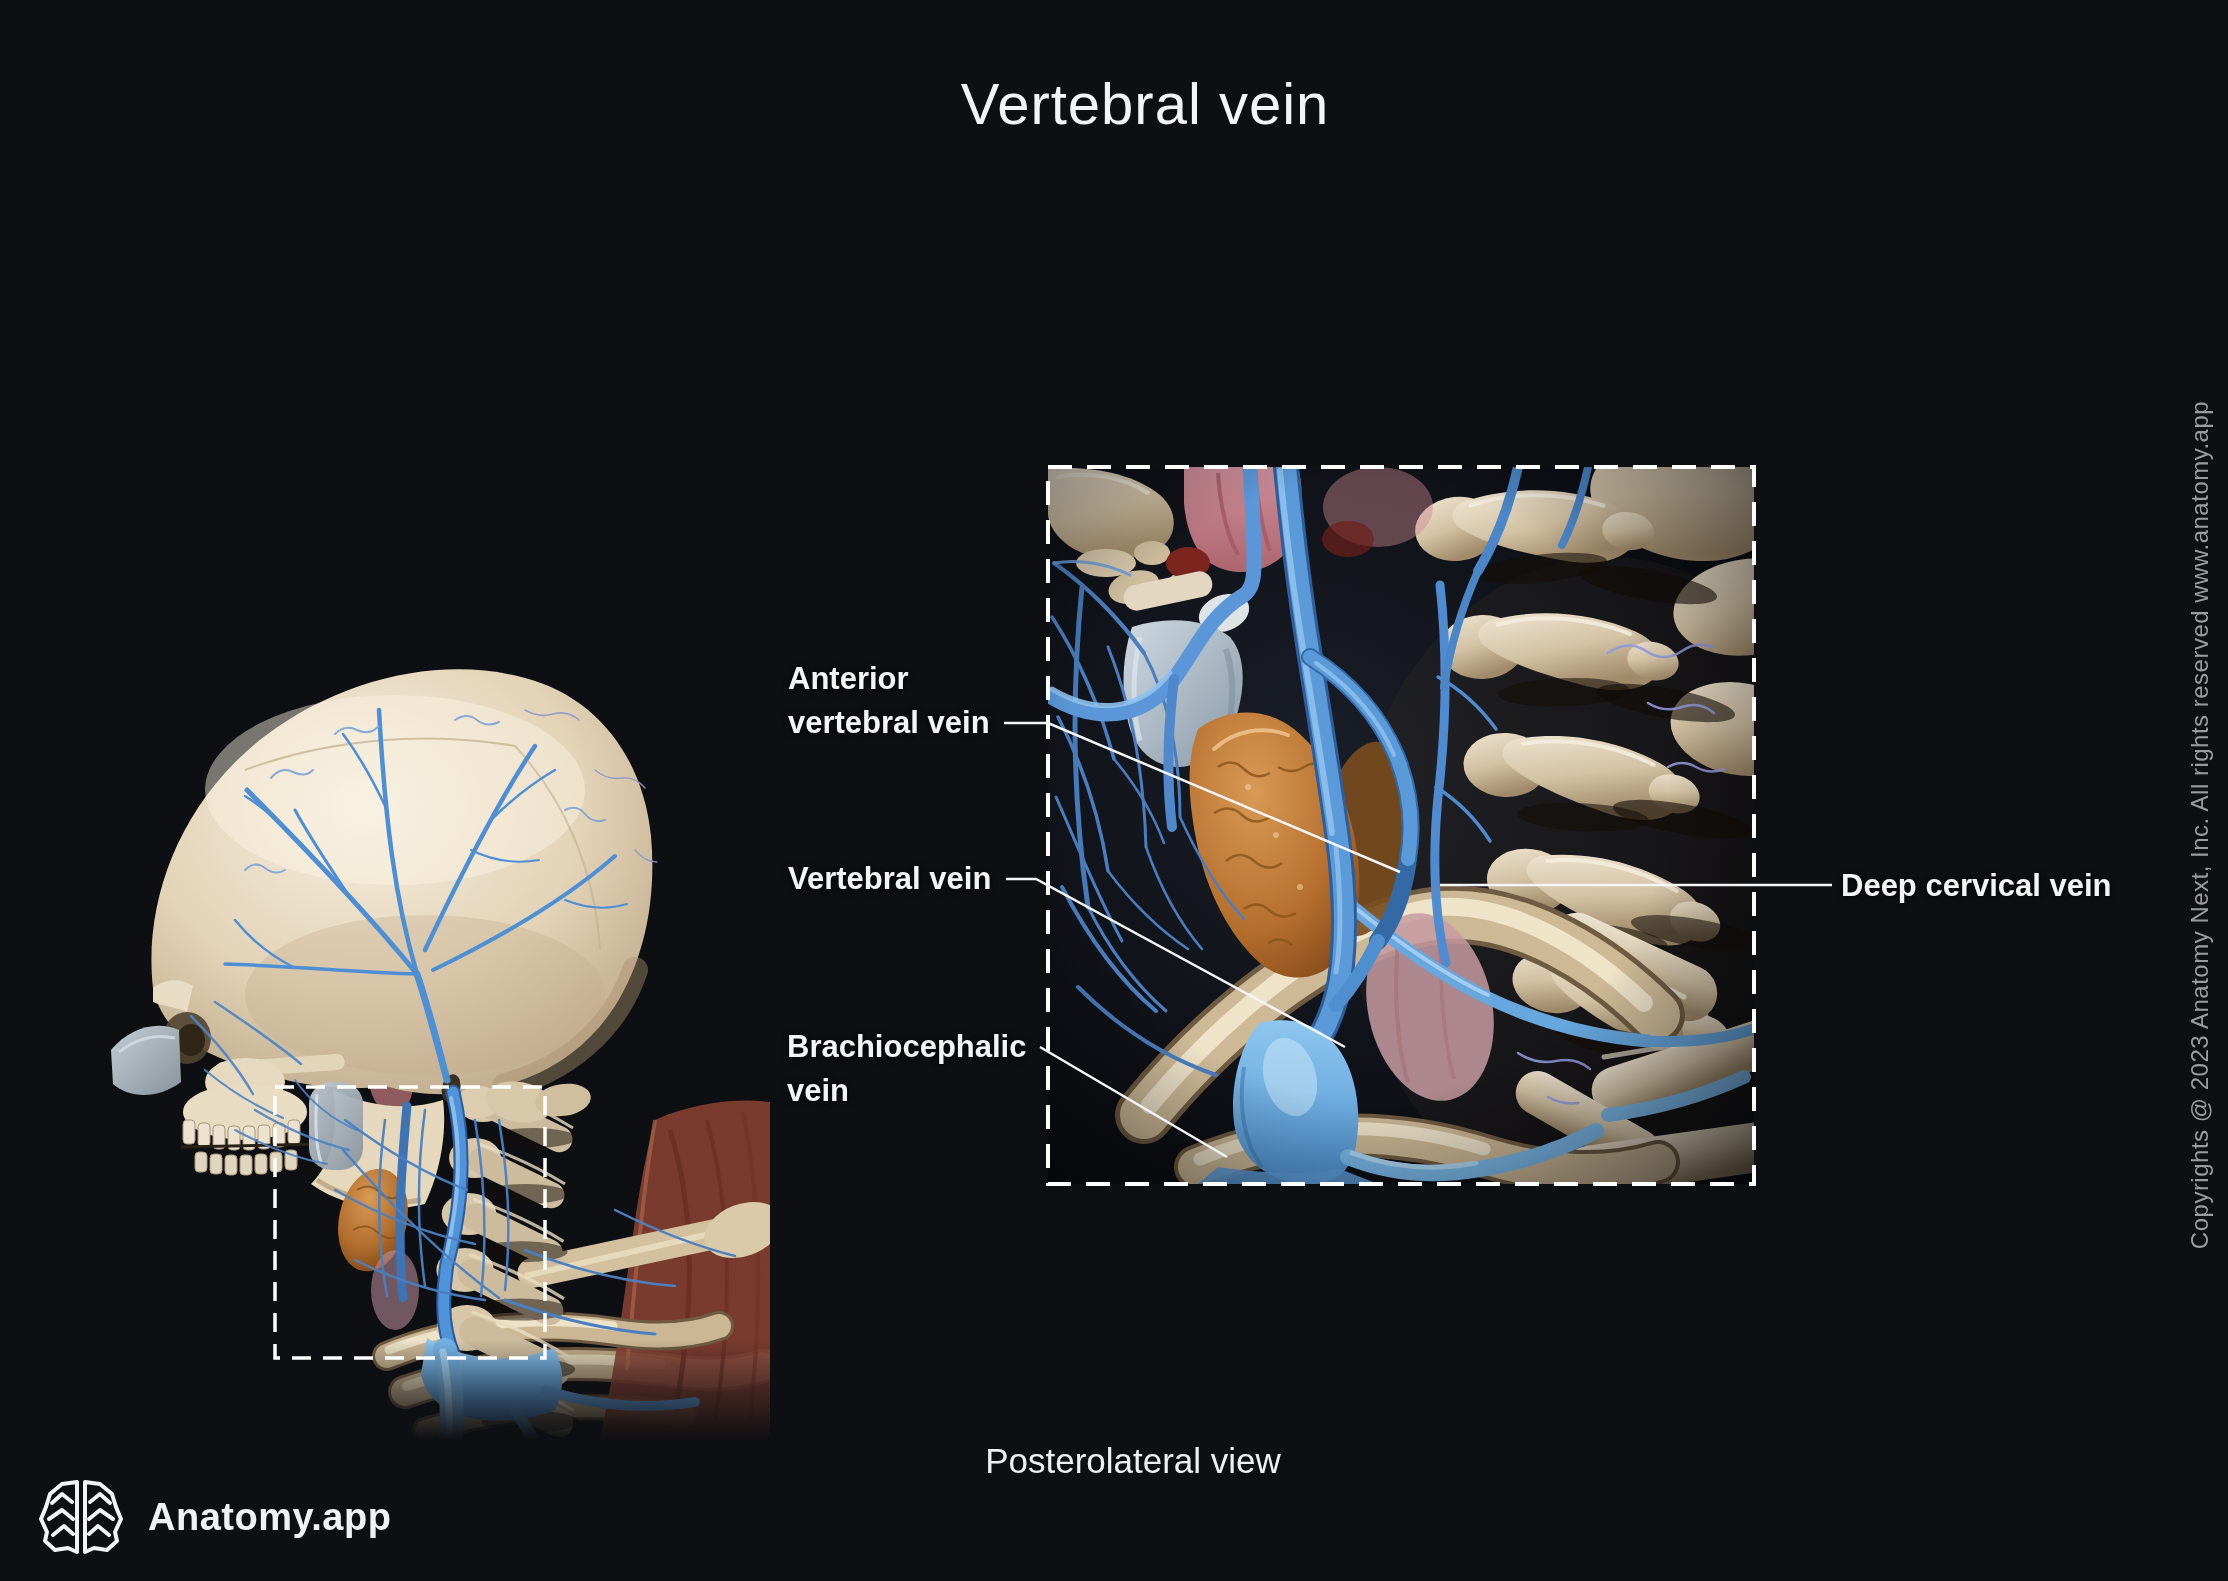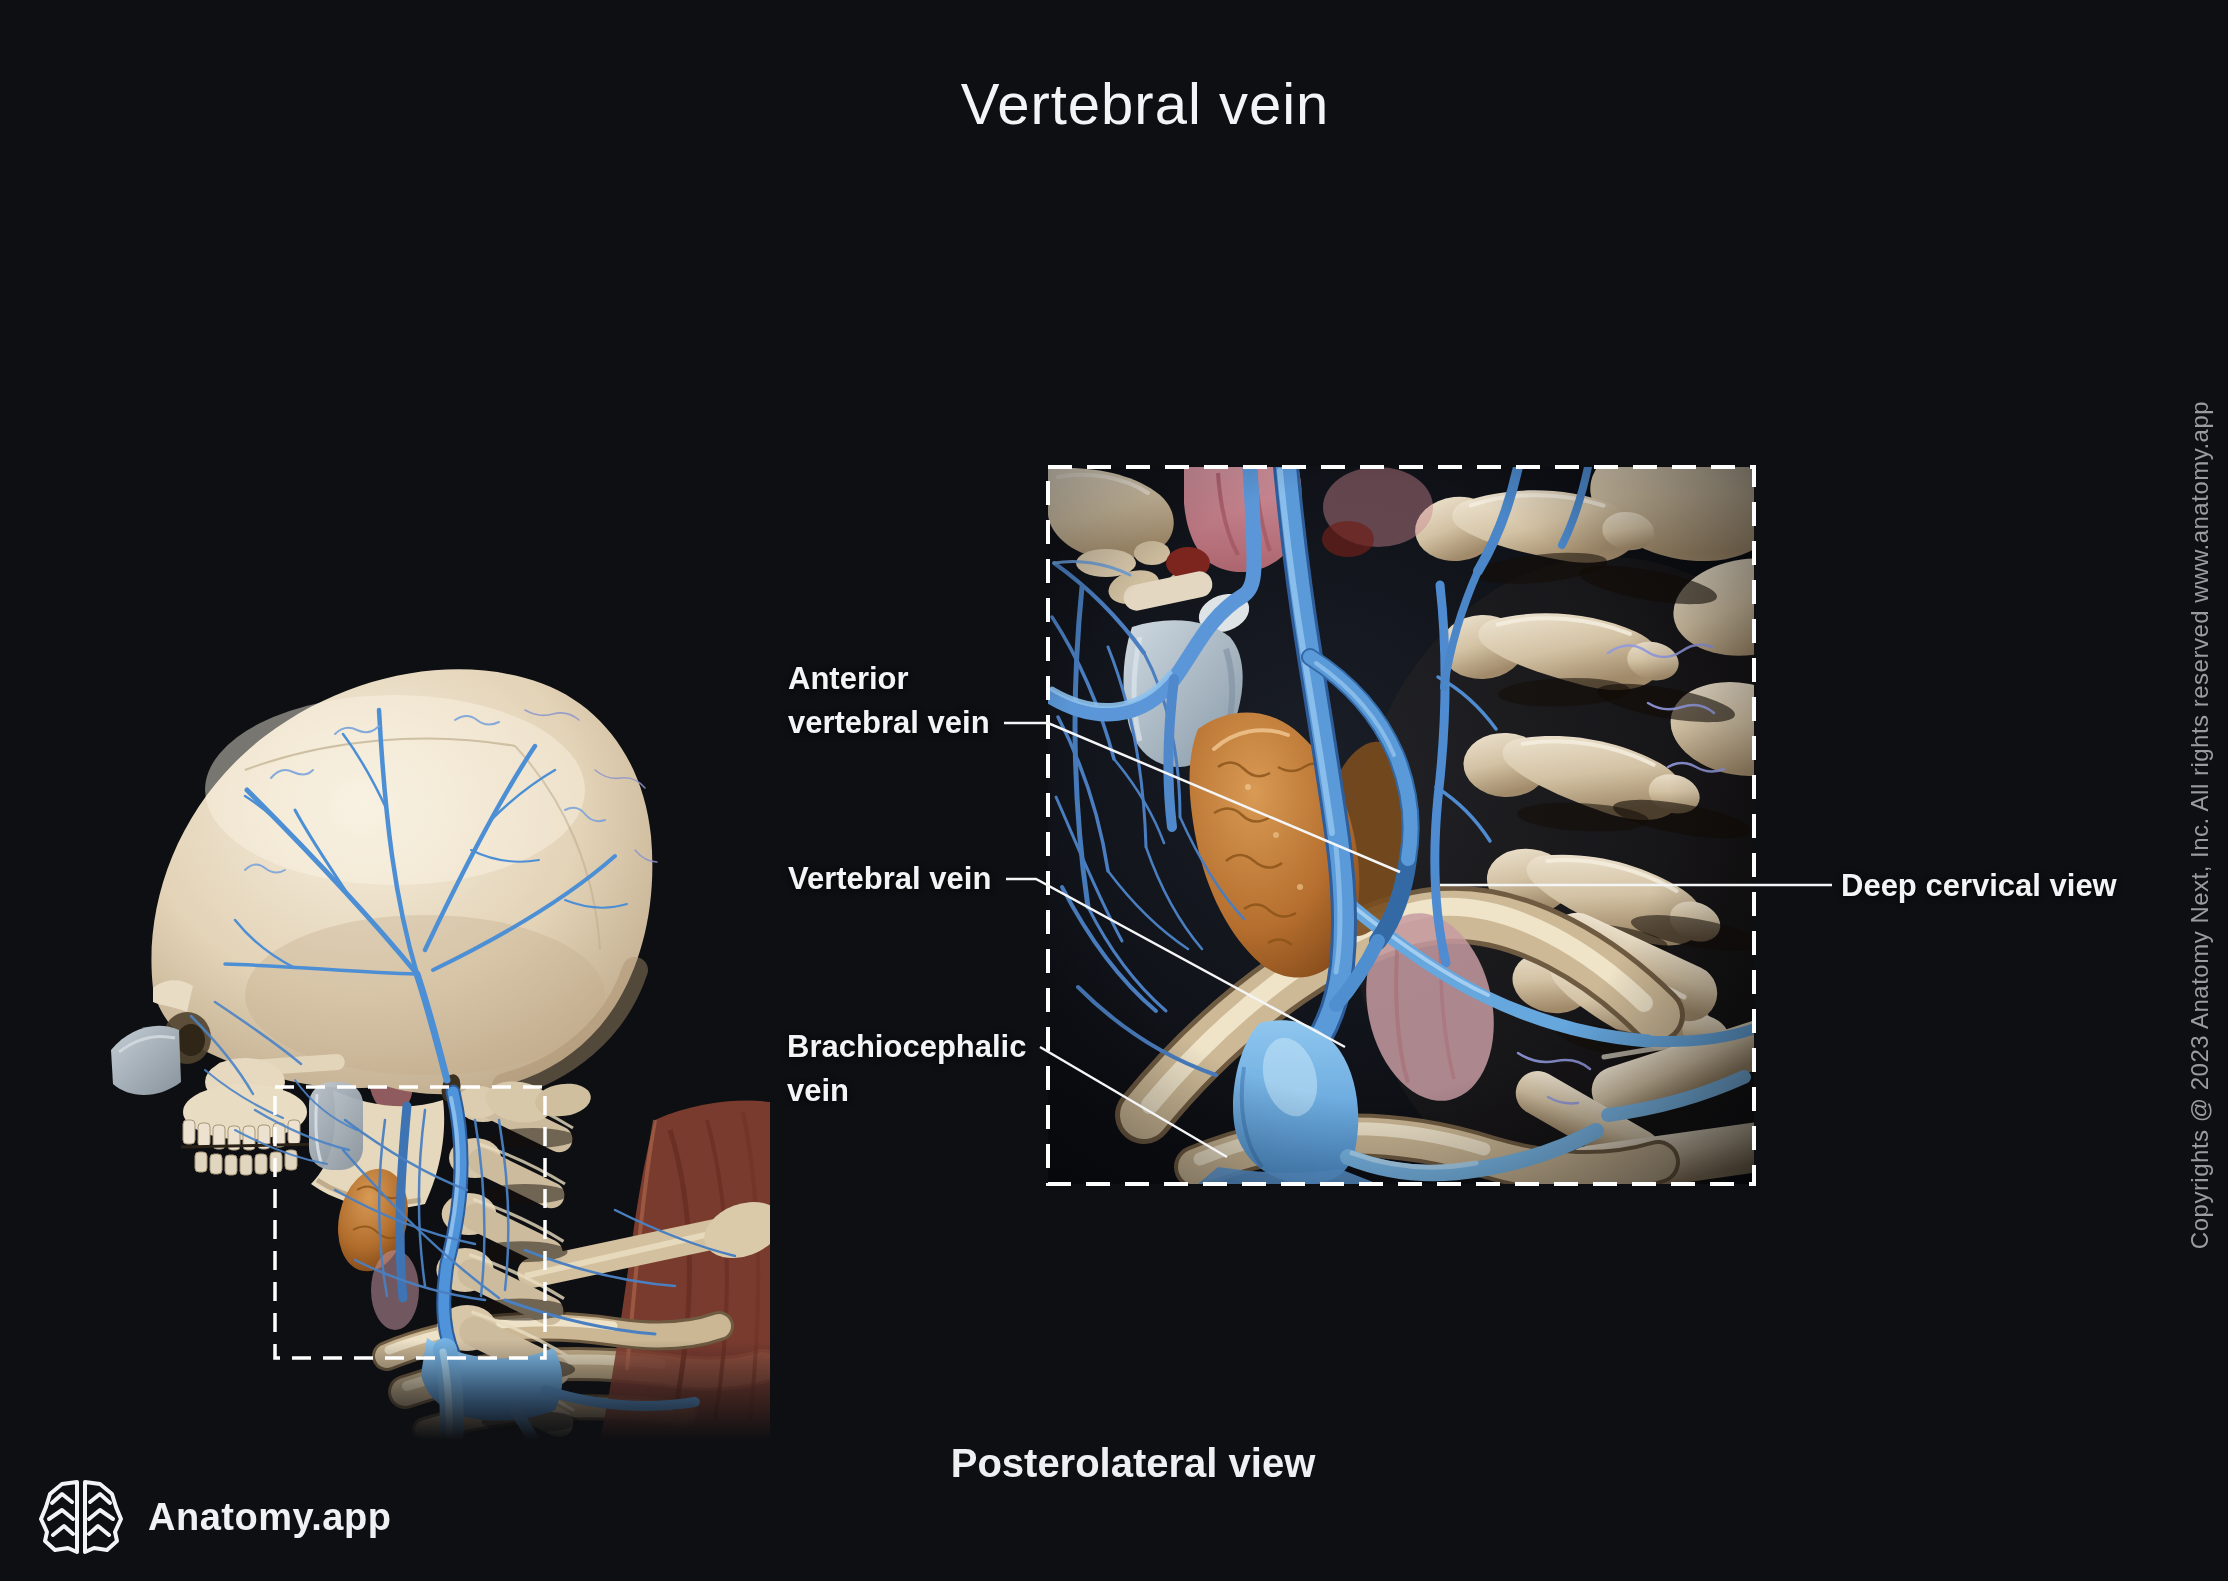--- a/index.html
+++ b/index.html
@@ -4,22 +4,22 @@
 <style>
   html,body{margin:0;padding:0;background:#0e0f12;}
   #canvas{position:relative;width:2228px;height:1581px;background:#0e0f12;overflow:hidden;
           font-family:"Liberation Sans",sans-serif;border-radius:22px;}
   .abs{position:absolute;}
   #title{top:70px;left:1145px;transform:translateX(-50%);font-size:58px;font-weight:500;
          color:#f3f4f6;letter-spacing:1px;white-space:nowrap;}
   .lbl{color:#f3f4f6;font-size:31px;line-height:44px;font-weight:700;white-space:nowrap;
        text-shadow:0 1px 6px rgba(0,0,0,.85);}
   .lbl span{display:block;}
-  #caption{top:1441px;left:1133px;transform:translateX(-50%);font-size:40px;color:#eef0f2;
-           font-weight:700;white-space:nowrap;}
+  #caption{top:1441px;left:1133px;transform:translateX(-50%);font-size:35px;color:#eef0f2;
+           font-weight:400;white-space:nowrap;}
   #copyright{top:825px;left:2200px;transform:translate(-50%,-50%) rotate(-90deg);
              font-size:24px;color:#9a9c9e;letter-spacing:.5px;white-space:nowrap;}
   #brand{left:38px;top:1477px;display:flex;align-items:center;gap:24px;font-weight:bold;}
   #brand .brand-text{font-size:38px;color:#f0f1f3;letter-spacing:.5px;}
   svg{display:block;}
   #overlay{pointer-events:none;}
 </style>
 </head>
 <body>
 
@@ -444,21 +444,21 @@
     <span>vertebral vein</span>
   </div>
   <div class="abs lbl" style="left:788px;top:857px">
     <span>Vertebral vein</span>
   </div>
   <div class="abs lbl" style="left:787px;top:1025px">
     <span>Brachiocephalic</span>
     <span>vein</span>
   </div>
   <div class="abs lbl" style="left:1841px;top:864px">
-    <span>Deep cervical view</span>
+    <span>Deep cervical vein</span>
   </div>
 
   <div id="caption" class="abs">Posterolateral view</div>
 
   <div id="copyright" class="abs">Copyrights @ 2023 Anatomy Next, Inc. All rights reserved www.anatomy.app</div>
 
   <div id="brand" class="abs">
     <svg width="86" height="80" viewBox="0 0 86 80" fill="none" stroke="#f2f3f5" stroke-width="4" stroke-linejoin="round" stroke-linecap="round">
 
       <path d="M39,5 L24,7 L12,17 L8,30 L3,42 L9,55 L7,64 L17,73 L30,71 L39,75 L39,5 Z"></path>

